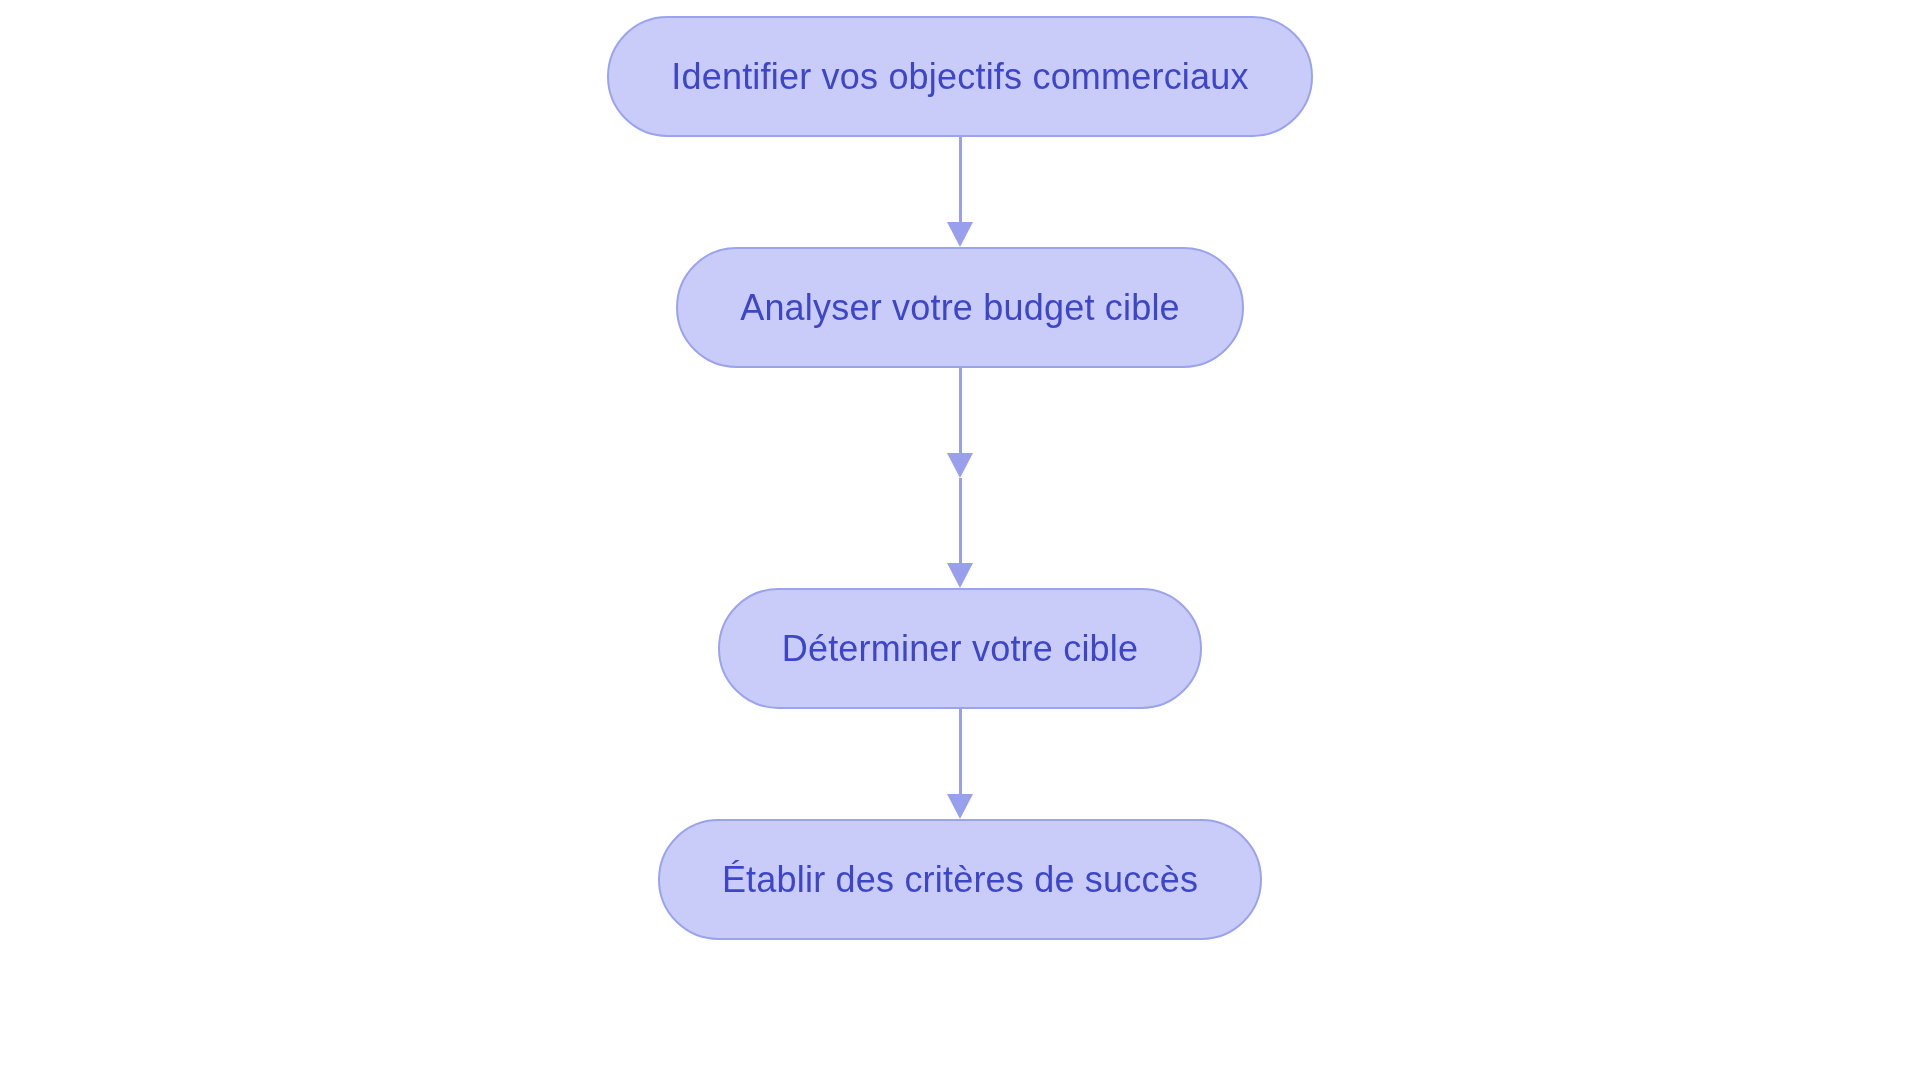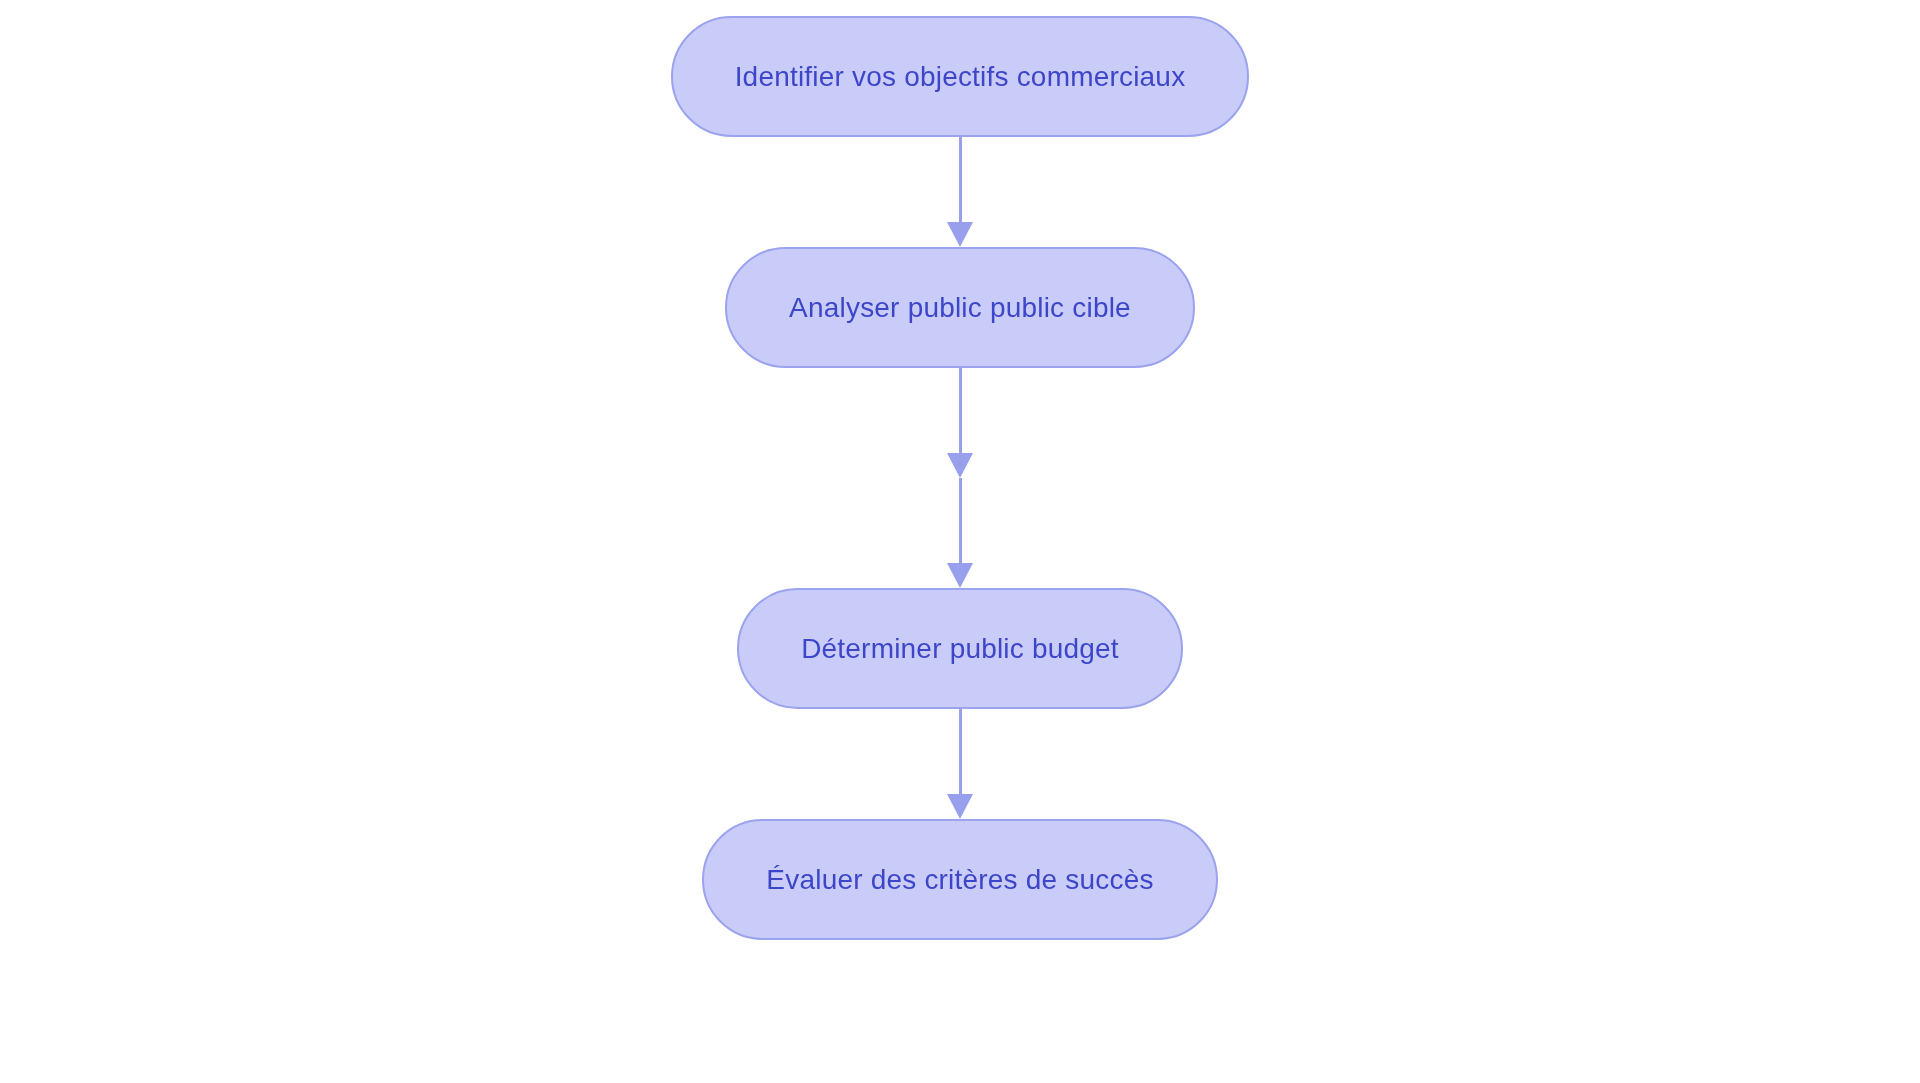--- a/index.html
+++ b/index.html
@@ -28,21 +28,21 @@
     border: 2px solid #9ba3ef;
     display: flex;
     align-items: center;
     justify-content: center;
     padding: 0 62px;
     flex: 0 0 auto;
   }
 
   .node-label {
     color: #3d46c9;
-    font-size: 28px;
+    font-size: 36px;
     letter-spacing: 0.2px;
     white-space: nowrap;
     text-align: center;
   }
 
   .arrow {
     height: 110px;
     display: flex;
     flex-direction: column;
     align-items: center;
@@ -72,40 +72,40 @@
   <div class="node">
     <span class="node-label">Identifier vos objectifs commerciaux</span>
   </div>
 
   <div class="arrow">
     <div class="arrow-line"></div>
     <div class="arrow-head"></div>
   </div>
 
   <div class="node">
-    <span class="node-label">Analyser public public cible</span>
+    <span class="node-label">Analyser votre budget cible</span>
   </div>
 
   <div class="arrow">
     <div class="arrow-line"></div>
     <div class="arrow-head"></div>
   </div>
 
 
   <div class="arrow">
     <div class="arrow-line"></div>
     <div class="arrow-head"></div>
   </div>
 
   <div class="node">
-    <span class="node-label">Déterminer public budget</span>
+    <span class="node-label">Déterminer votre cible</span>
   </div>
 
   <div class="arrow">
     <div class="arrow-line"></div>
     <div class="arrow-head"></div>
   </div>
 
   <div class="node">
-    <span class="node-label">Évaluer des critères de succès</span>
+    <span class="node-label">Établir des critères de succès</span>
   </div>
 
 </div>
 
 </body></html>

